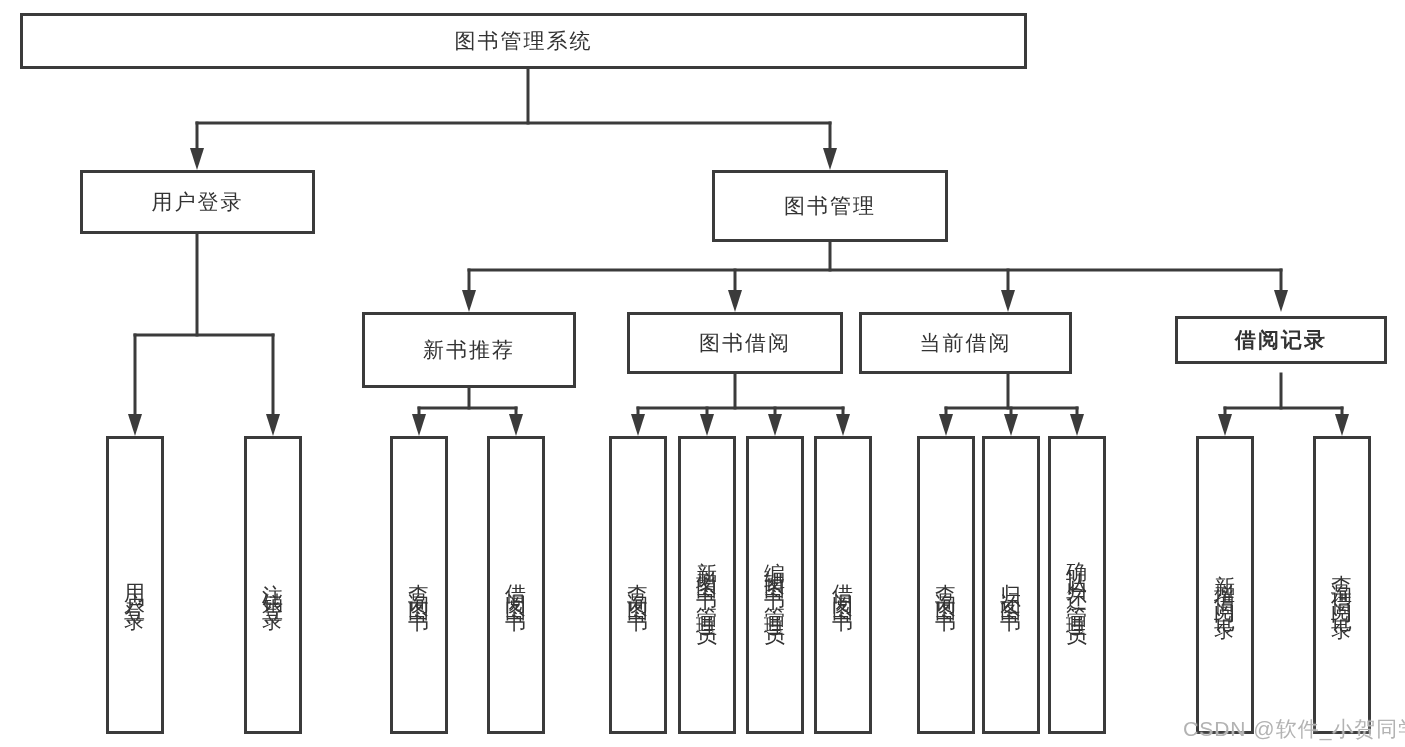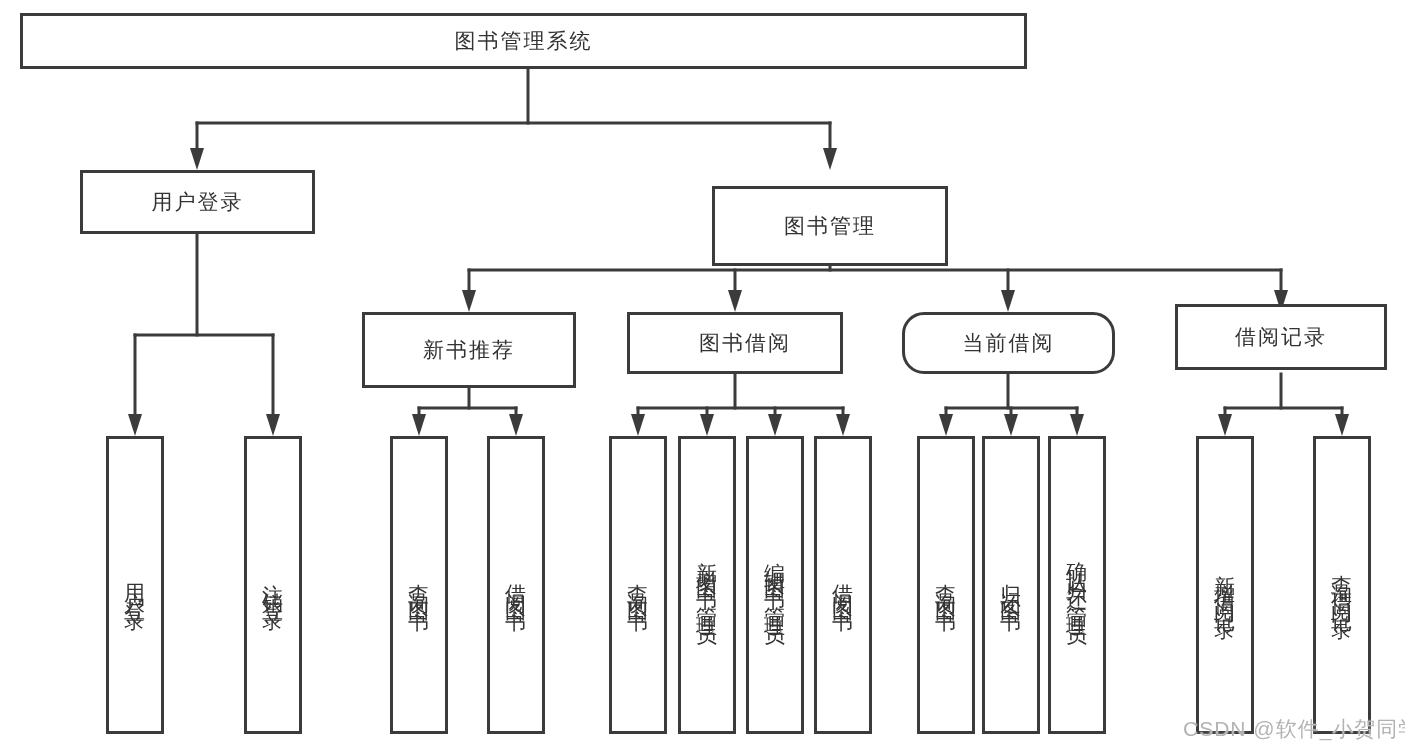--- a/index.html
+++ b/index.html
@@ -104,26 +104,26 @@
       <line x1="1225" y1="408" x2="1225" y2="418"></line>
       <line x1="1342" y1="408" x2="1342" y2="418"></line>
       <polygon points="1218,414 1232,414 1225,436"></polygon>
       <polygon points="1335,414 1349,414 1342,436"></polygon>
     </g>
   </svg>
 
   <div class="node" style="left:20px;top:13px;width:1007px;height:56px;">图书管理系统</div>
 
   <div class="node" style="left:80px;top:170px;width:235px;height:64px;">用户登录</div>
-  <div class="node" style="left:712px;top:186px;width:236px;height:80px;">图书管理</div>
+  <div class="node" style="left:712px;top:170px;width:236px;height:72px;">图书管理</div>
 
   <div class="node" style="left:362px;top:312px;width:214px;height:76px;">新书推荐</div>
   <div class="node" style="left:627px;top:312px;width:216px;height:62px;padding-left:20px;">图书借阅</div>
-  <div class="node" style="left:902px;top:312px;width:213px;height:62px;border-radius:22px;">当前借阅</div>
-  <div class="node" style="left:1175px;top:304px;width:212px;height:66px;">借阅记录</div>
+  <div class="node" style="left:859px;top:312px;width:213px;height:62px;">当前借阅</div>
+  <div class="node" style="left:1175px;top:316px;width:212px;height:48px;font-weight:bold;">借阅记录</div>
 
   <div class="node v" style="left:106px;top:436px;width:58px;height:298px;">用户登录</div>
   <div class="node v" style="left:244px;top:436px;width:58px;height:298px;">注销登录</div>
 
   <div class="node v" style="left:390px;top:436px;width:58px;height:298px;">查询图书</div>
   <div class="node v" style="left:487px;top:436px;width:58px;height:298px;">借阅图书</div>
 
   <div class="node v" style="left:609px;top:436px;width:58px;height:298px;">查询图书</div>
   <div class="node v" style="left:678px;top:436px;width:58px;height:298px;">新增图书（管理员）</div>
   <div class="node v" style="left:746px;top:436px;width:58px;height:298px;">编辑图书（管理员）</div>

